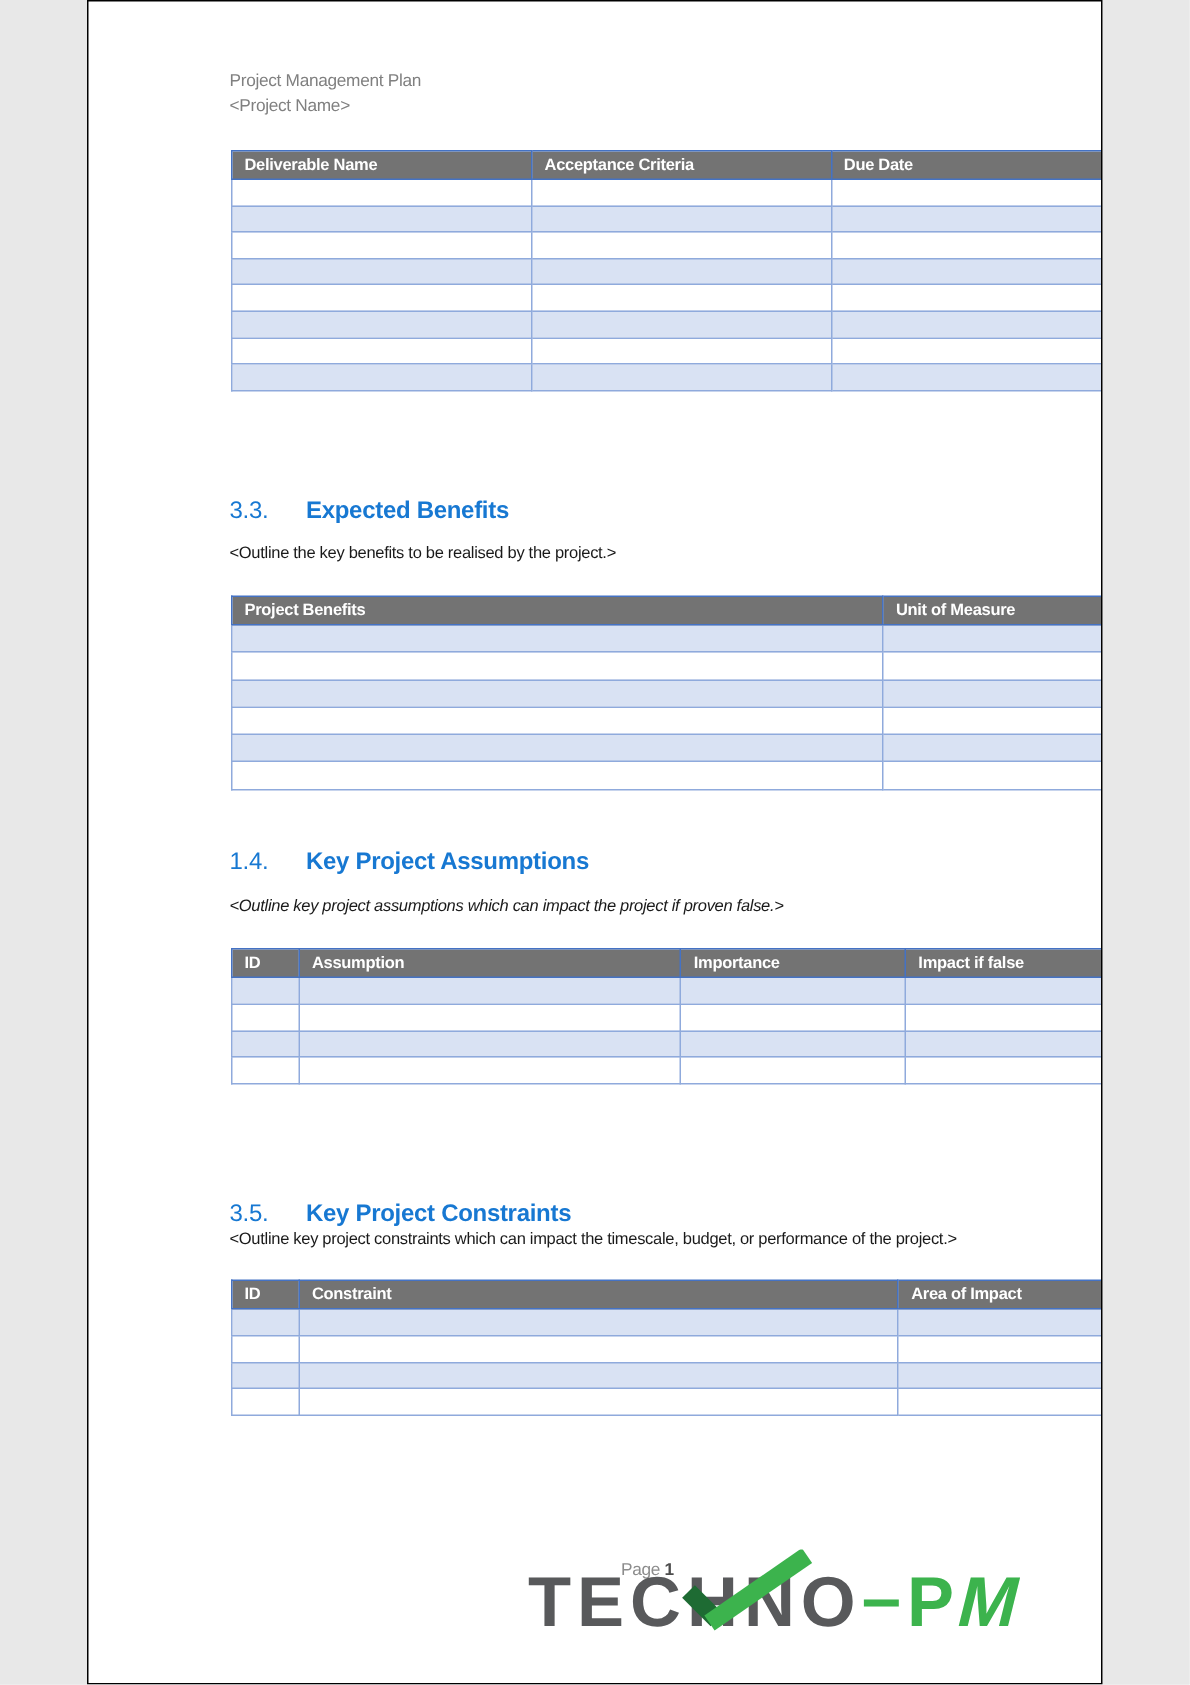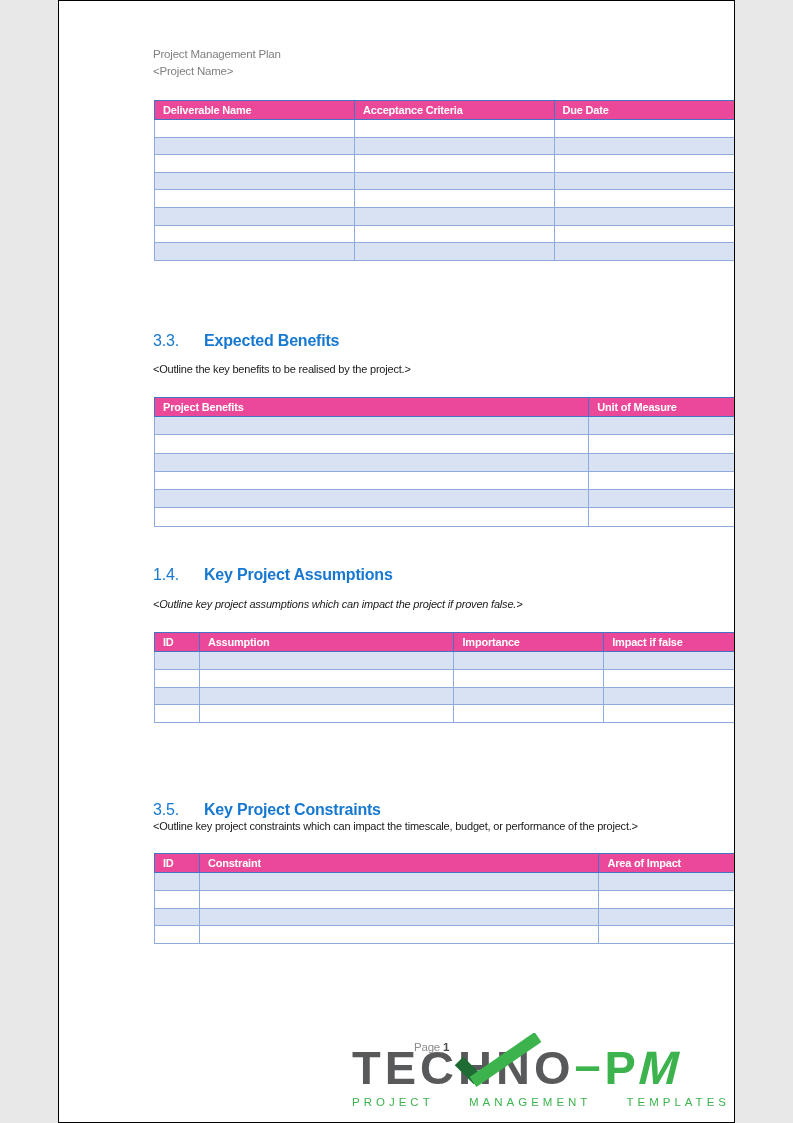--- a/index.html
+++ b/index.html
@@ -30,21 +30,21 @@
   .sec-heading .sec-title { font-weight:700; }
   .sec-desc {
     position:absolute; left:94px; color:#1a1a1a; font-size:11px; letter-spacing:-0.2px;
   }
 
   
   table.tbl {
     position:absolute; left:95px; border-collapse:collapse; table-layout:fixed;
   }
   table.tbl th {
-    background:#ec4899; color:#ffffff; font-size:11px; font-weight:700;
+    background:#737373; color:#ffffff; font-size:11px; font-weight:700;
     text-align:left; padding:0 0 0 8px; height:19px; letter-spacing:-0.2px;
     border:1px solid #4472C4;
   }
   table.tbl td {
     border:1px solid #8FAADC; height:17.6px; padding:0 4px;
     font-size:11px; color:#1a1a1a;
   }
   table.tbl { border:1px solid #8FAADC; }
   .band-even tbody tr:nth-child(even) td { background:#D9E2F3; }
   .band-odd  tbody tr:nth-child(odd)  td { background:#D9E2F3; }
@@ -290,16 +290,15 @@
   </div>
 
   <div class="brand">
     <div class="brand-name">
       <span class="bn-gray">TECH</span><span class="bn-gray">N</span><span class="bn-gray">O</span><span class="bn-green bn-dash">–</span><span class="bn-green">P</span><span class="bn-green bn-m">M</span>
       <svg class="brand-check" width="96" height="62" viewBox="0 0 96 62">
         <line x1="9" y1="28" x2="28" y2="47" stroke="#1E6B33" stroke-width="12"></line>
         <line x1="23" y1="49" x2="88" y2="4" stroke="#3CB34D" stroke-width="12"></line>
       </svg>
     </div>
-    <div class="brand-tagline">PROJECT MANAGEMENT TEMPLATES</div>
   </div>
 
 </div>
 
 </body></html>

